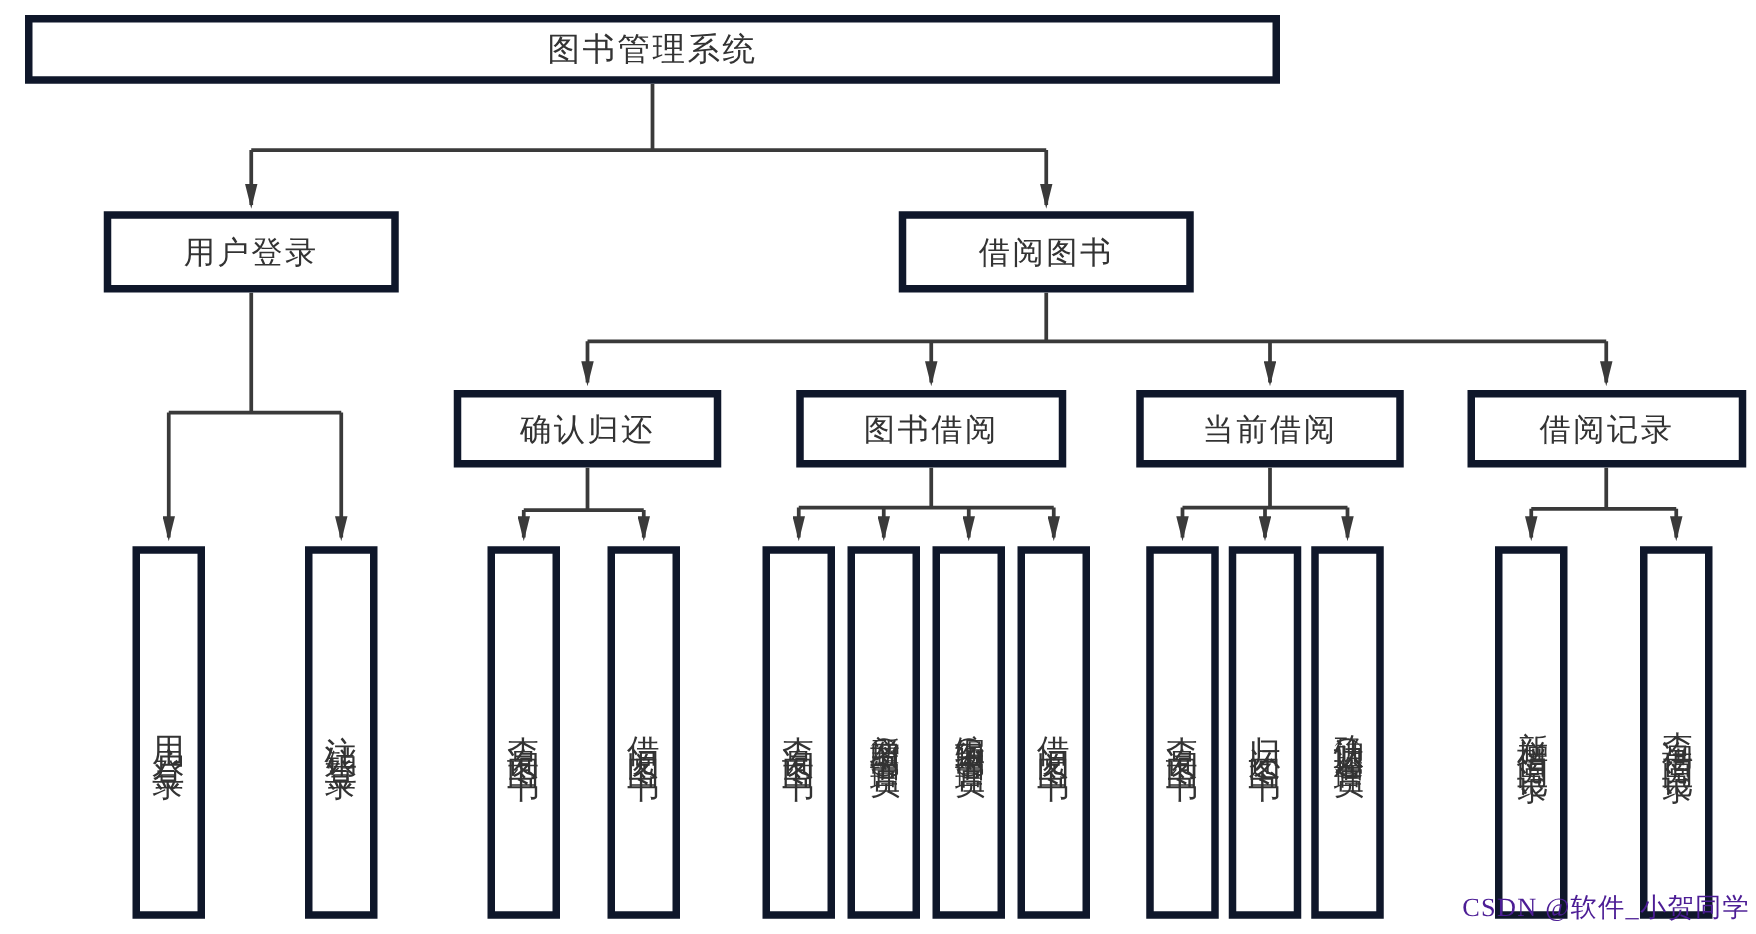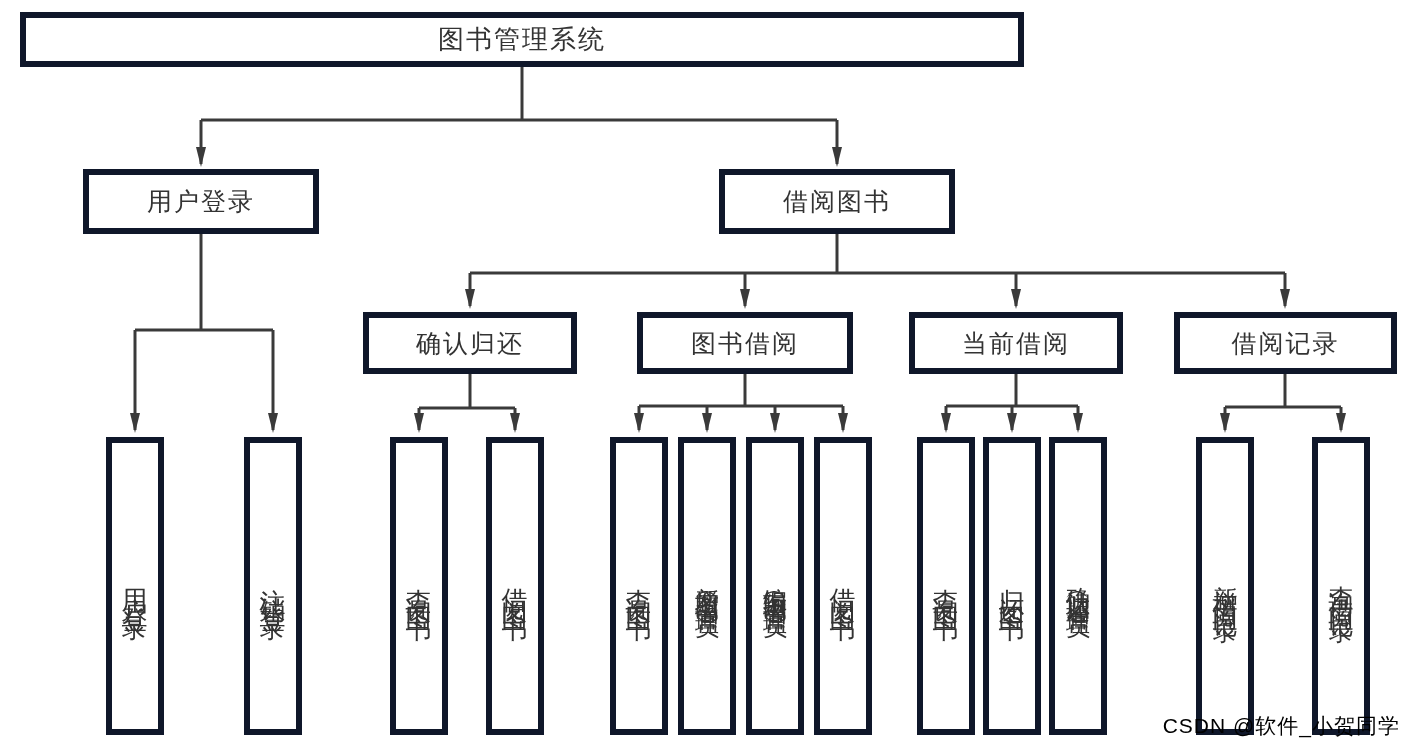--- a/index.html
+++ b/index.html
@@ -43,24 +43,25 @@
     line-height: 1;
     white-space: nowrap;
   }
   .vtext.mid  { font-size: 25px; letter-spacing: 7px; }
   .vtext.long { font-size: 24px; letter-spacing: 4px; }
   #watermark {
     position: absolute;
     right: 5px;
     bottom: 7px;
     font-size: 21px;
-    color: #000000;
+    color: #4c1d95;
     letter-spacing: 1px;
     z-index: 3;
     white-space: nowrap;
+    font-family: Liberation Serif, serif;
   }
 </style>
 </head>
 <body>
 
 <div id="canvas">
 
   <svg id="wires" width="1405" height="747" viewBox="0 0 1405 747" xmlns="http://www.w3.org/2000/svg">
     <defs>
       <marker id="arr" viewBox="0 0 20 10" refX="17" refY="5" markerWidth="20" markerHeight="10" markerUnits="userSpaceOnUse" orient="auto">

